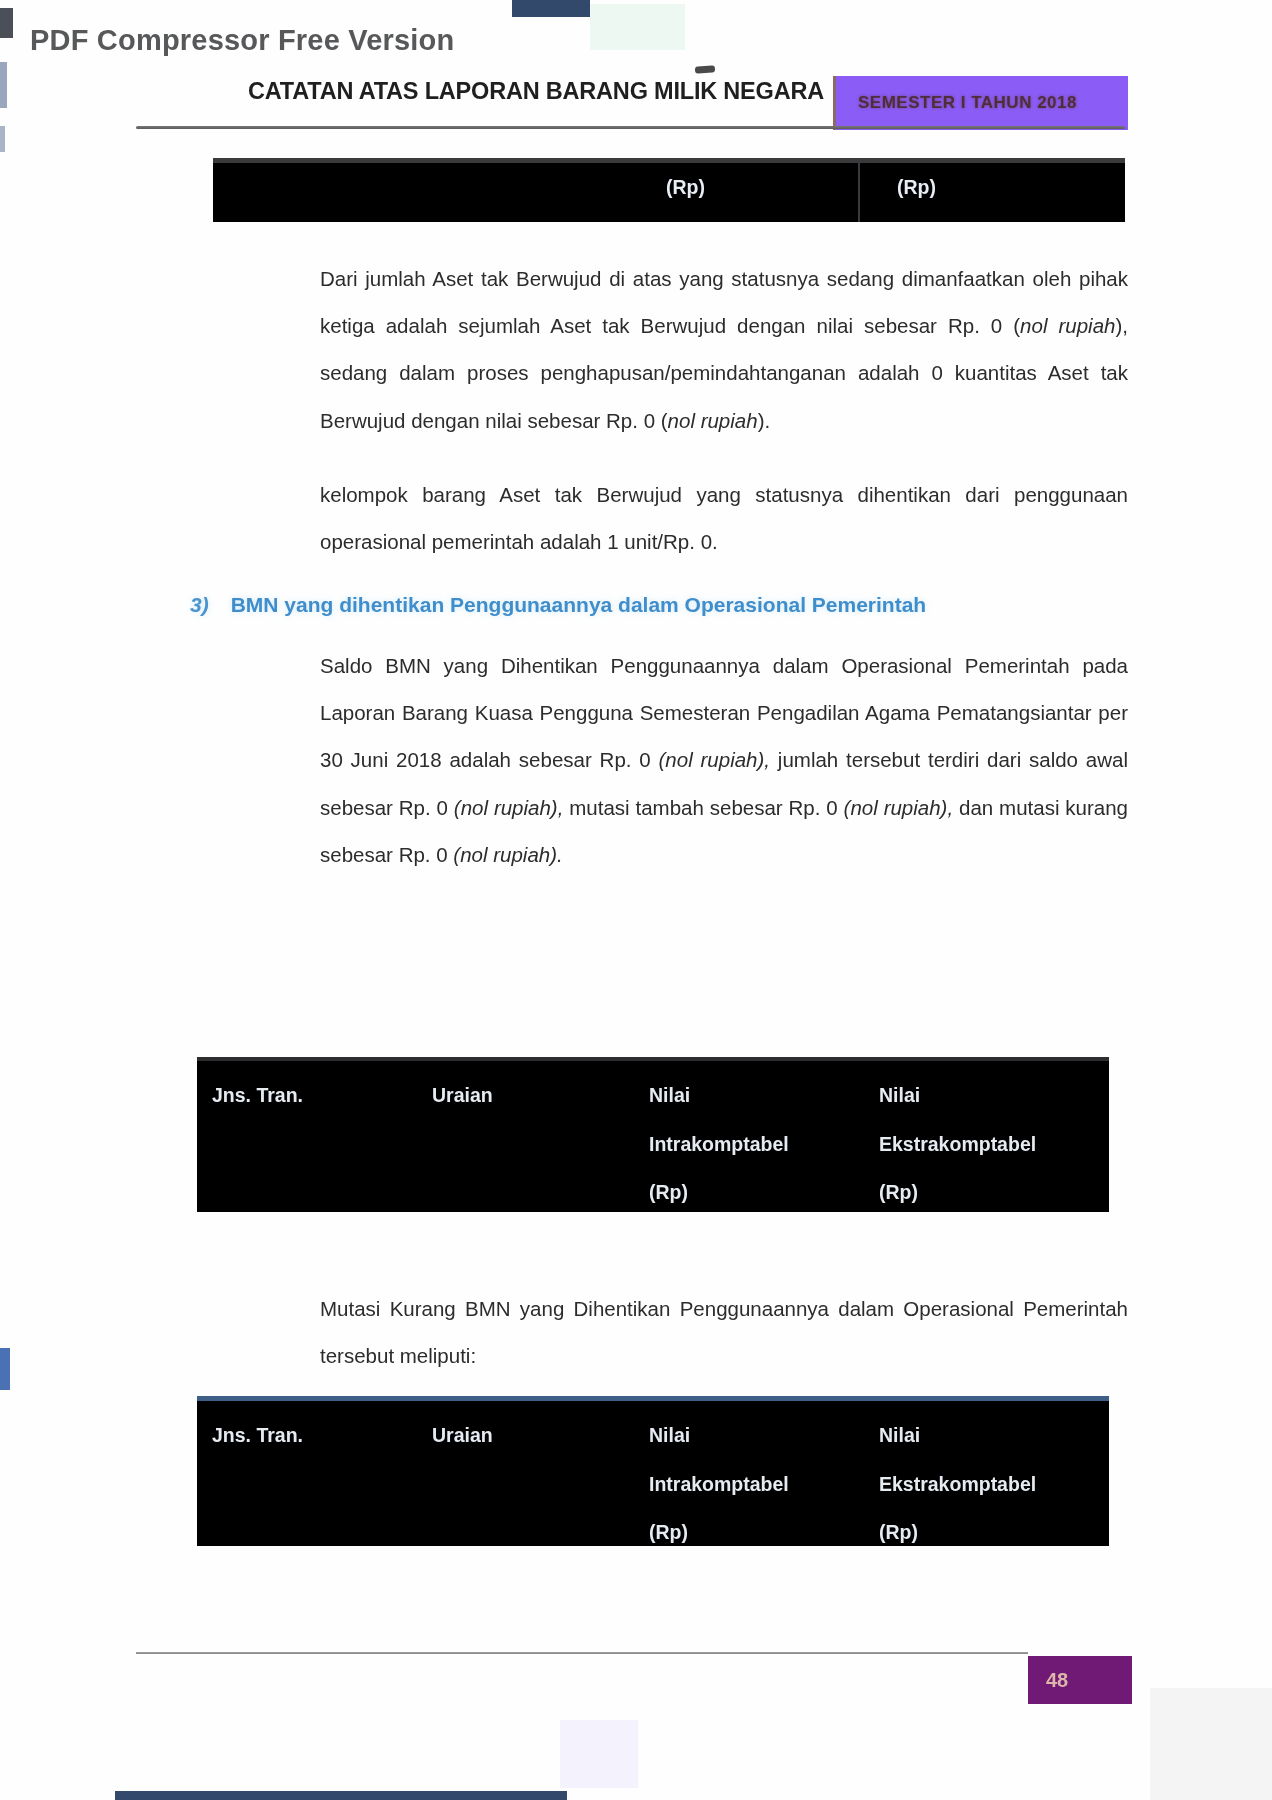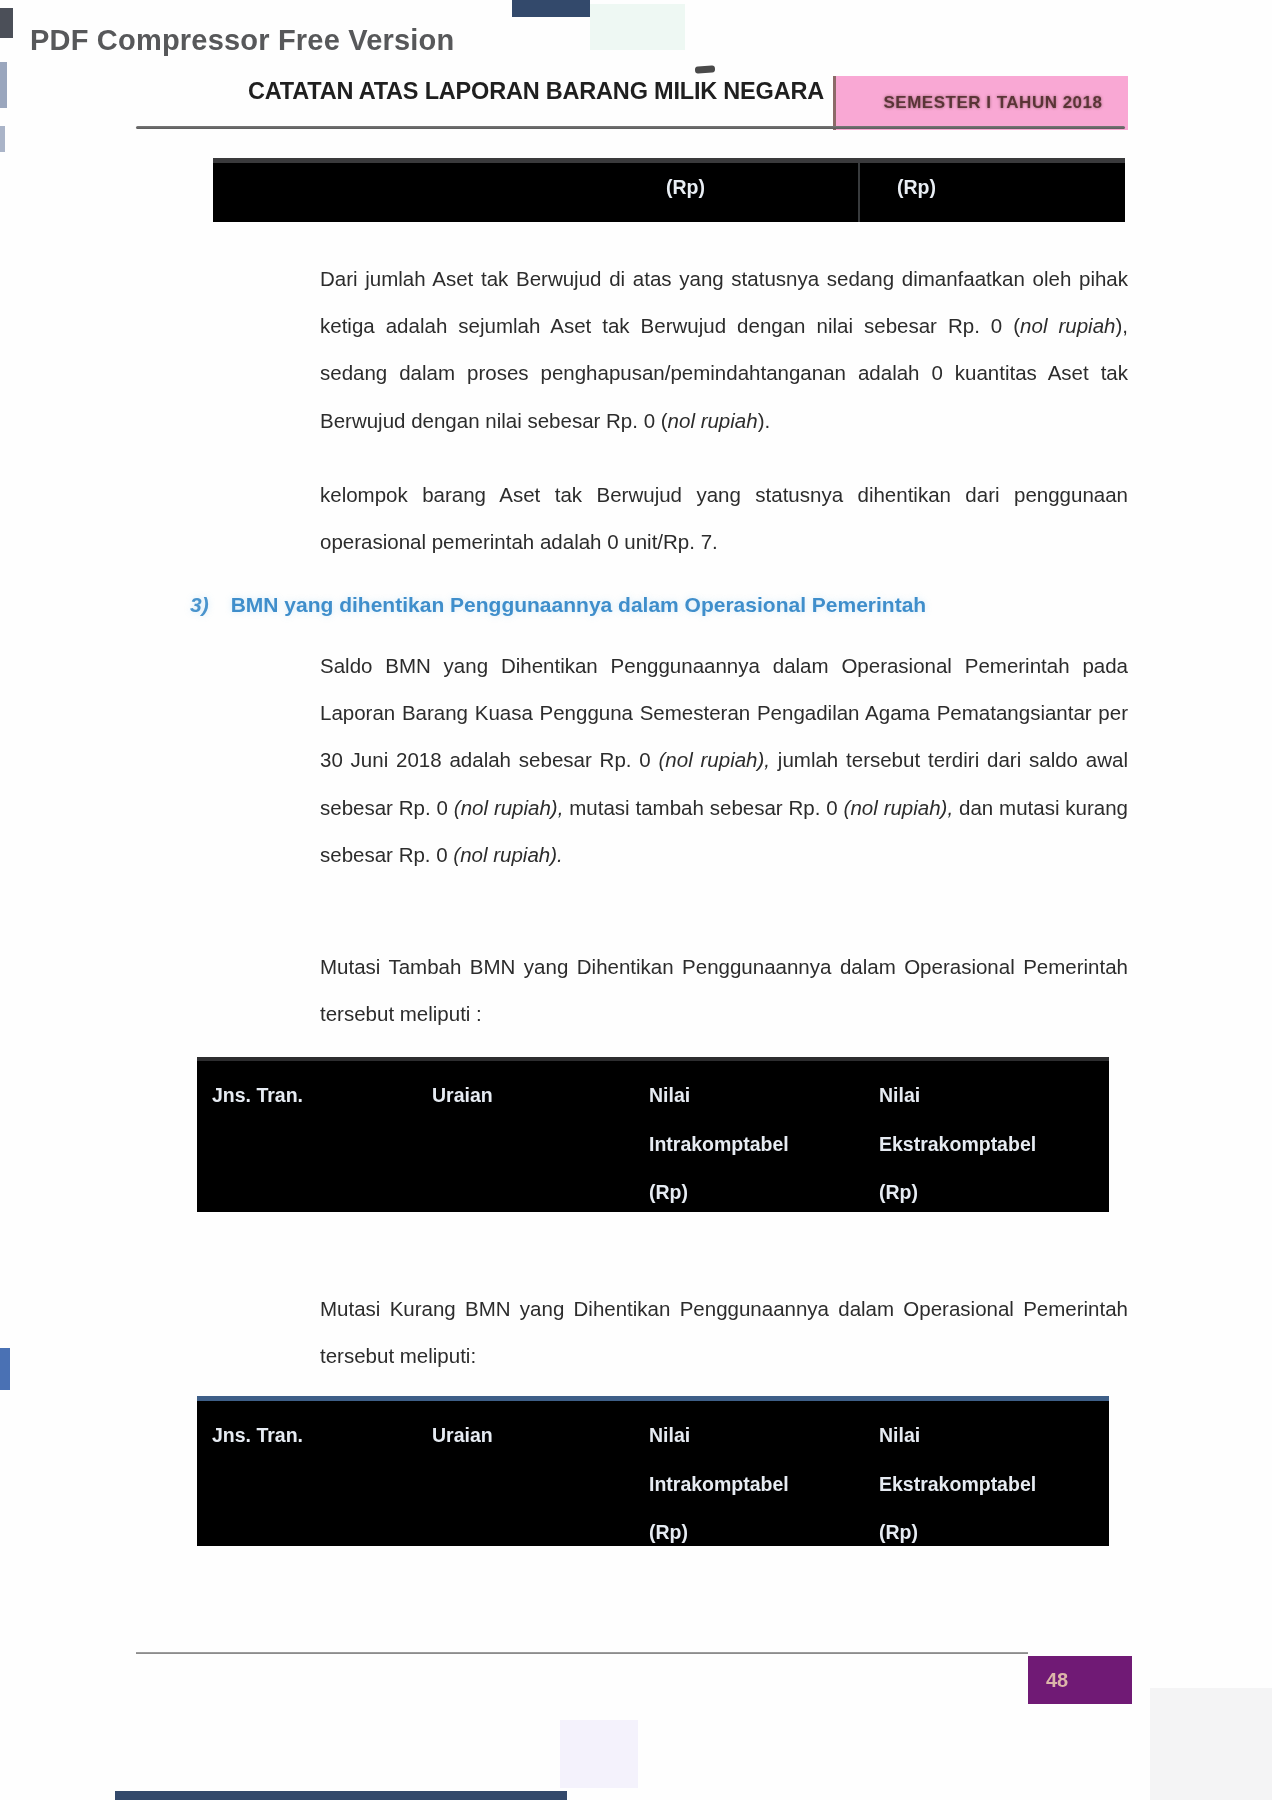--- a/index.html
+++ b/index.html
@@ -16,22 +16,22 @@
     font-size:29px;font-weight:bold;color:#57585a;letter-spacing:.2px;
   }
   
   .doc-title{
     position:absolute;left:248px;top:78px;
     font-size:23.5px;font-weight:bold;color:#1f1f1f;letter-spacing:-.2px;
     white-space:nowrap;
   }
   .header-badge{
     position:absolute;left:833px;top:76px;width:292px;height:54px;
-    background:#f9a8d4;border-left:3px solid #8d6a68;
-    display:flex;align-items:center;justify-content:center;
+    background:#8b5cf6;border-left:3px solid #8d6a68;
+    display:flex;align-items:center;
   }
   .header-badge span{
     margin-left:22px;font-size:17px;font-weight:600;
     color:rgba(72,40,38,.85);letter-spacing:.5px;
     text-shadow:0 0 3px rgba(90,50,46,.6);
     white-space:nowrap;
   }
   .header-rule{
     position:absolute;left:136px;top:126px;width:989px;height:3px;
     background:linear-gradient(to bottom,#777,#5c5c5c);
@@ -142,28 +142,27 @@
   </div>
   <div class="header-rule"></div>
 
   <div class="top-table navy">
     <span class="rp rp1">(Rp)</span>
     <span class="rp rp2">(Rp)</span>
     <div class="vsep"></div>
   </div>
 
   <p class="para p1"><span>Dari jumlah Aset tak Berwujud di atas yang statusnya sedang dimanfaatkan oleh pihak ketiga adalah sejumlah Aset tak Berwujud dengan nilai sebesar Rp. 0 (</span><span class="it">nol rupiah</span><span>), sedang dalam proses penghapusan/pemindahtanganan adalah 0 kuantitas Aset tak Berwujud dengan nilai sebesar Rp. 0 (</span><span class="it">nol rupiah</span><span>).</span></p>
-  <p class="para p2">kelompok barang Aset tak Berwujud yang statusnya dihentikan dari penggunaan operasional pemerintah adalah 0 unit/Rp. 7.</p>
+  <p class="para p2">kelompok barang Aset tak Berwujud yang statusnya dihentikan dari penggunaan operasional pemerintah adalah 1 unit/Rp. 0.</p>
 
   <div class="section-heading">
     <span class="marker">3)</span><span class="stitle">BMN yang dihentikan Penggunaannya dalam Operasional Pemerintah</span>
   </div>
 
   <p class="para p3"><span>Saldo BMN yang Dihentikan Penggunaannya dalam Operasional Pemerintah pada Laporan Barang Kuasa Pengguna Semesteran Pengadilan Agama Pematangsiantar per 30 Juni 2018 adalah sebesar Rp. 0 </span><span class="it">(nol rupiah),</span><span> jumlah tersebut terdiri dari saldo awal sebesar Rp. 0 </span><span class="it">(nol rupiah),</span><span> mutasi tambah sebesar  Rp. 0 </span><span class="it">(nol rupiah),</span><span> dan mutasi kurang sebesar Rp. 0 </span><span class="it">(nol rupiah).</span></p>
-  <p class="para p4">Mutasi Tambah BMN yang Dihentikan Penggunaannya dalam Operasional Pemerintah tersebut meliputi :</p>
 
   <div class="mut-table navy t1">
     <div class="col c1">
       <span>Jns. Tran.</span>
     </div>
     <div class="col c2">
       <span>Uraian</span>
     </div>
     <div class="col c3">
       <span>Nilai</span>

